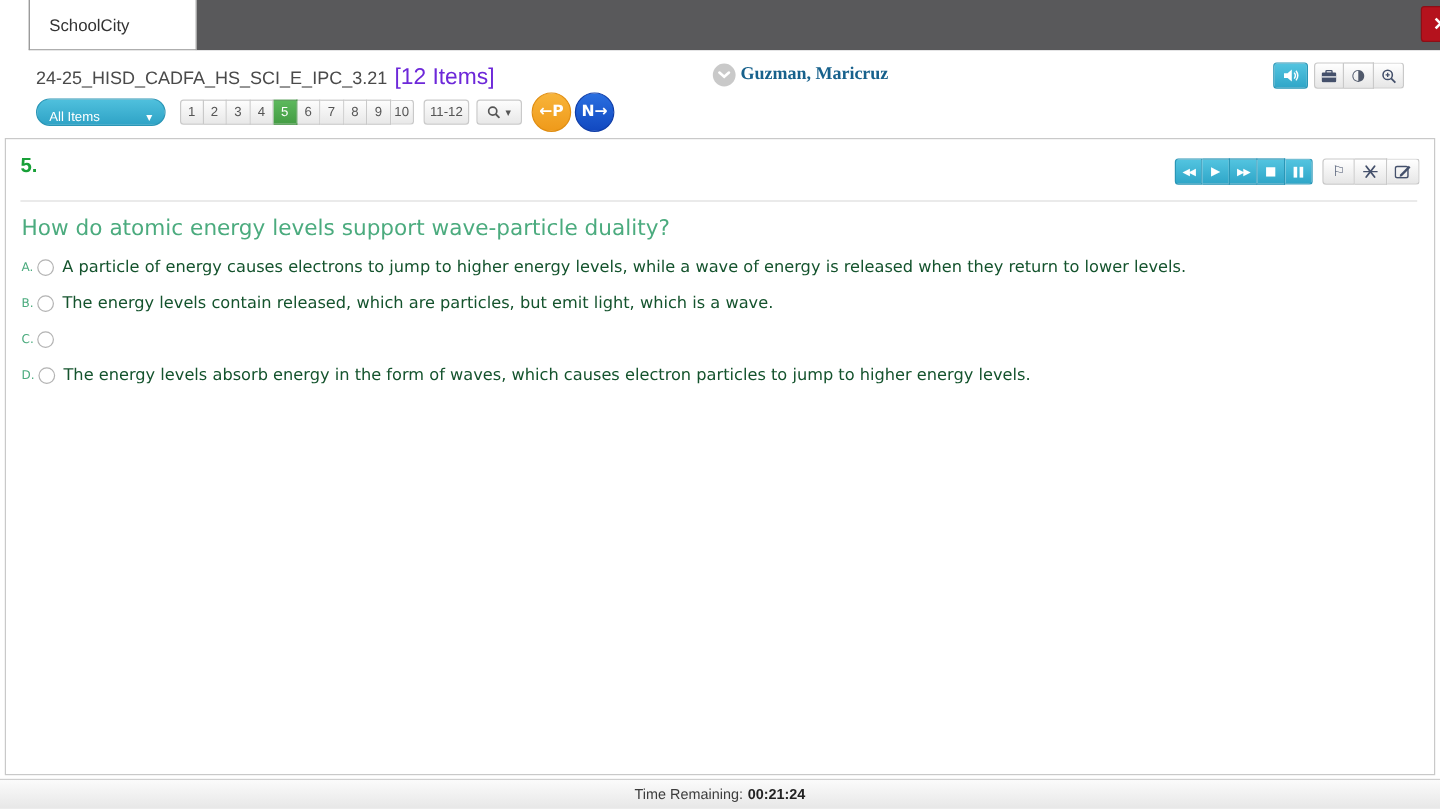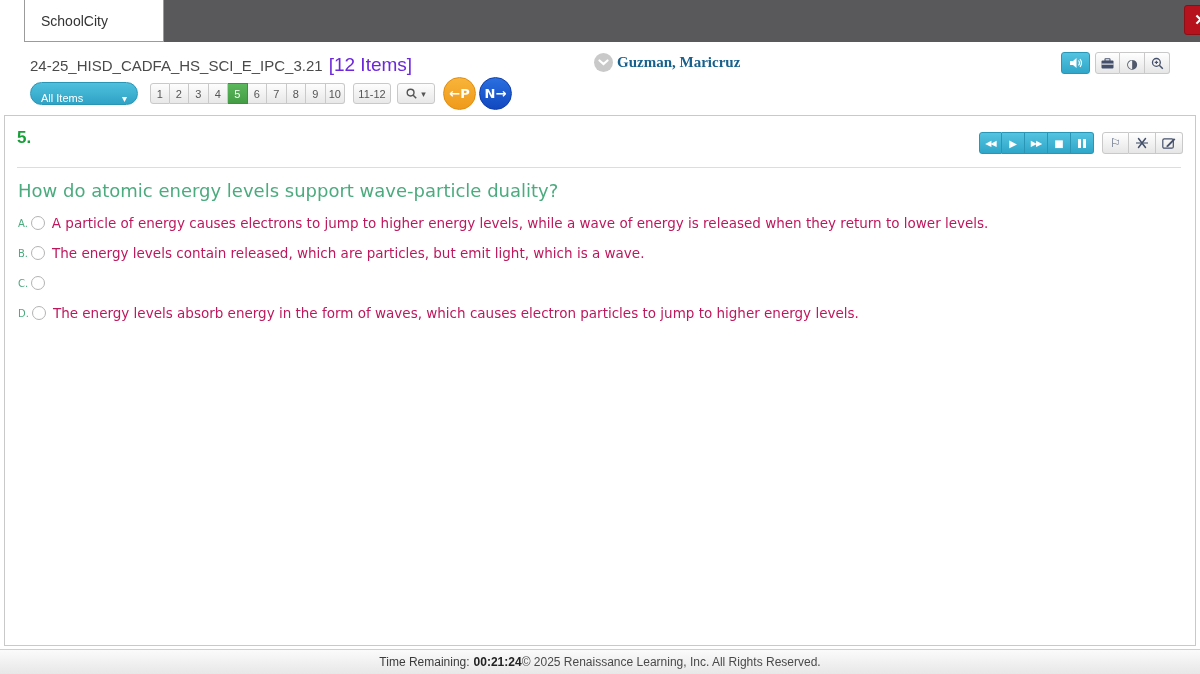--- a/index.html
+++ b/index.html
@@ -86,21 +86,21 @@
   .tool-group .tool-btn:first-child { border-left:1px solid #c9c9c9; border-radius:3px 0 0 3px; }
   .tool-group .tool-btn:last-child { border-radius:0 3px 3px 0; }
   #q-divider { position:absolute; left:12px; right:14px; top:51px; border-top:1px solid #ddd; }
   #q-text { position:absolute; left:13px; top:64px; font-size:18px; color:#4bab7e;
     font-family:"DejaVu Sans", sans-serif; }
   #options { position:absolute; left:13px; top:100px; right:20px; }
   .option { display:flex; align-items:center; margin-bottom:16px; height:14px; }
   .opt-letter { font-size:10px; color:#4bab7e; margin-right:3px; font-family:"DejaVu Sans", sans-serif; }
   .radio { width:14px; height:14px; border:1px solid #b3b3b3; border-radius:50%; background:#fff;
     margin-right:7px; flex:0 0 auto; cursor:pointer; }
-  .opt-text { font-size:13.5px; color:#be185d; font-family:"DejaVu Sans", sans-serif; white-space:nowrap; }
+  .opt-text { font-size:13.5px; color:#14532d; font-family:"DejaVu Sans", sans-serif; white-space:nowrap; }
 
   
   #footer { position:absolute; left:0; bottom:0; width:1200px; height:25px;
     background:linear-gradient(#fbfbfb,#e7e7e7); border-top:1px solid #cfcfcf;
     display:flex; align-items:center; justify-content:center; padding:0 26px; font-size:12px; color:#3c3c3c; }
   #time-value { font-weight:bold; color:#222; margin-left:4px; }
   #copyright { color:#4a4a4a; }
 
   svg { display:block; }
 </style>
@@ -257,14 +257,13 @@
       <span class="radio"></span>
       <span class="opt-text">The energy levels absorb energy in the form of waves, which causes electron particles to jump to higher energy levels.</span>
     </div>
   </div>
 </div>
 
 <div id="footer">
   <div>
     <span>Time Remaining:</span><span id="time-value">00:21:24</span>
   </div>
-  <div id="copyright">© 2025 Renaissance Learning, Inc. All Rights Reserved.</div>
 </div>
 
 </body></html>

